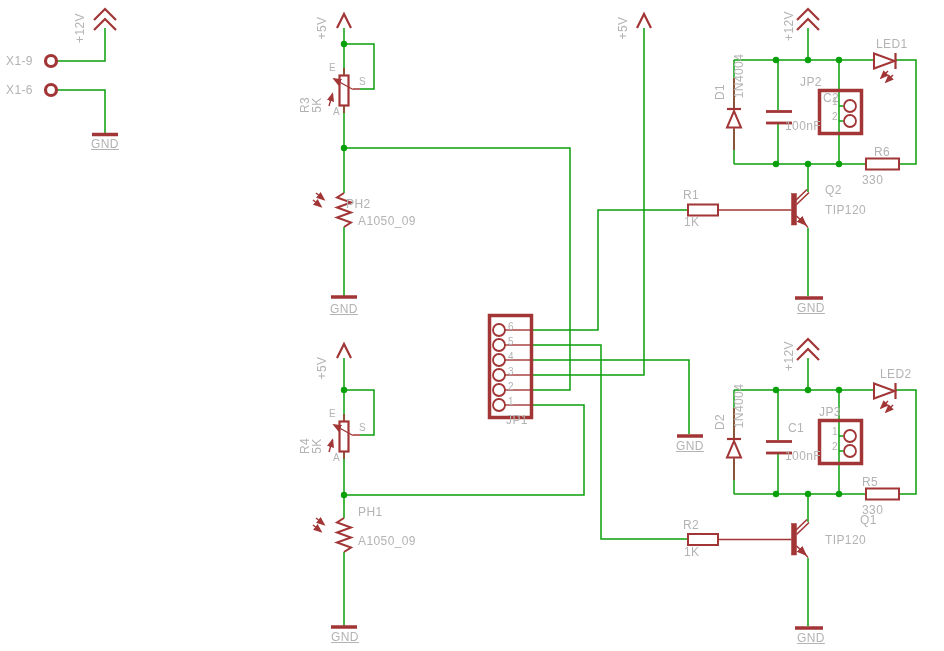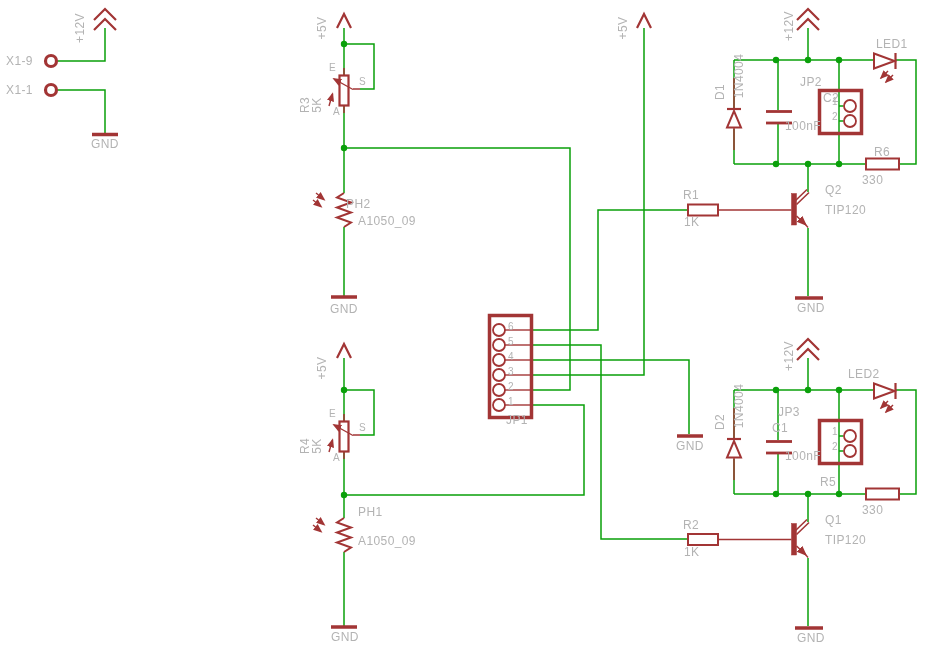--- a/index.html
+++ b/index.html
@@ -1,21 +1,21 @@
 <!DOCTYPE html>
 <html><head>
 <meta charset="utf-8">
 <style>
   html,body{margin:0;padding:0;background:#fff;}
   #canvas{position:relative;width:944px;height:651px;background:#ffffff;overflow:hidden;
           font-family:"Liberation Sans", sans-serif;}
   #canvas svg{position:absolute;left:0;top:0;}
   .lab{position:absolute;color:#b3b3b3;font-size:12px;letter-spacing:0.4px;white-space:nowrap;
        transform:translate(0,-50%);line-height:1;}
-  .lab.c{transform:translate(-50%,-50%);}
+  .lab.c{transform:translate(-50%,-50%);text-decoration:underline;}
   .lab.v{transform:translate(-50%,-50%) rotate(-90deg);}
   .lab.s{font-size:10px;letter-spacing:0;}
 </style>
 </head>
 <body>
 
 <div id="canvas">
 
 <svg width="944" height="651" viewBox="0 0 944 651">
   <defs>
@@ -260,21 +260,21 @@
     <circle cx="776" cy="390" r="3.2"></circle>
         <circle cx="808" cy="390" r="3.2"></circle>
         <circle cx="839" cy="390" r="3.2"></circle>
     <circle cx="776" cy="494" r="3.2"></circle>
         <circle cx="808" cy="494" r="3.2"></circle>
         <circle cx="839" cy="494" r="3.2"></circle>
   </g>
 </svg>
 
   <div class="lab" style="left:6px;top:61px">X1-9</div>
-  <div class="lab" style="left:6px;top:90px">X1-1</div>
+  <div class="lab" style="left:6px;top:90px">X1-6</div>
   <div class="lab v" style="left:80px;top:28px">+12V</div>
   <div class="lab c" style="left:105px;top:144px">GND</div>
 
   <div class="lab v" style="left:322px;top:28px">+5V</div>
   <div class="lab v" style="left:623px;top:28px">+5V</div>
   <div class="lab v" style="left:322px;top:368px">+5V</div>
   <div class="lab v" style="left:789px;top:26px">+12V</div>
   <div class="lab v" style="left:789px;top:356px">+12V</div>
 
   <div class="lab c" style="left:344px;top:309px">GND</div>
@@ -308,38 +308,38 @@
   <div class="lab s" style="left:508px;top:387px">2</div>
   <div class="lab s" style="left:508px;top:402px">1</div>
 
   <div class="lab" style="left:683px;top:195px">R1</div>
   <div class="lab" style="left:684px;top:222px">1K</div>
   <div class="lab" style="left:683px;top:525px">R2</div>
   <div class="lab" style="left:684px;top:552px">1K</div>
 
   <div class="lab" style="left:825px;top:190px">Q2</div>
   <div class="lab" style="left:825px;top:210px">TIP120</div>
-  <div class="lab" style="left:825px;top:520px">Q1</div>
+  <div class="lab" style="left:860px;top:520px">Q1</div>
   <div class="lab" style="left:825px;top:540px">TIP120</div>
 
   <div class="lab v" style="left:720px;top:92px">D1</div>
   <div class="lab v" style="left:739px;top:76px">1N4004</div>
   <div class="lab" style="left:823px;top:98px">C2</div>
   <div class="lab" style="left:785px;top:126px">100nF</div>
   <div class="lab" style="left:800px;top:82px">JP2</div>
   <div class="lab s" style="left:832px;top:102px">1</div>
   <div class="lab s" style="left:832px;top:117px">2</div>
   <div class="lab" style="left:876px;top:44px">LED1</div>
   <div class="lab" style="left:874px;top:152px">R6</div>
   <div class="lab" style="left:862px;top:180px">330</div>
 
   <div class="lab v" style="left:720px;top:422px">D2</div>
   <div class="lab v" style="left:739px;top:406px">1N4004</div>
-  <div class="lab" style="left:772px;top:428px">C1</div>
+  <div class="lab" style="left:788px;top:428px">C1</div>
   <div class="lab" style="left:785px;top:456px">100nF</div>
-  <div class="lab" style="left:778px;top:412px">JP3</div>
+  <div class="lab" style="left:819px;top:412px">JP3</div>
   <div class="lab s" style="left:832px;top:432px">1</div>
   <div class="lab s" style="left:832px;top:447px">2</div>
-  <div class="lab" style="left:848px;top:374px">LED2</div>
-  <div class="lab" style="left:820px;top:482px">R5</div>
+  <div class="lab" style="left:880px;top:374px">LED2</div>
+  <div class="lab" style="left:862px;top:482px">R5</div>
   <div class="lab" style="left:862px;top:510px">330</div>
 
 </div>
 
 </body></html>

